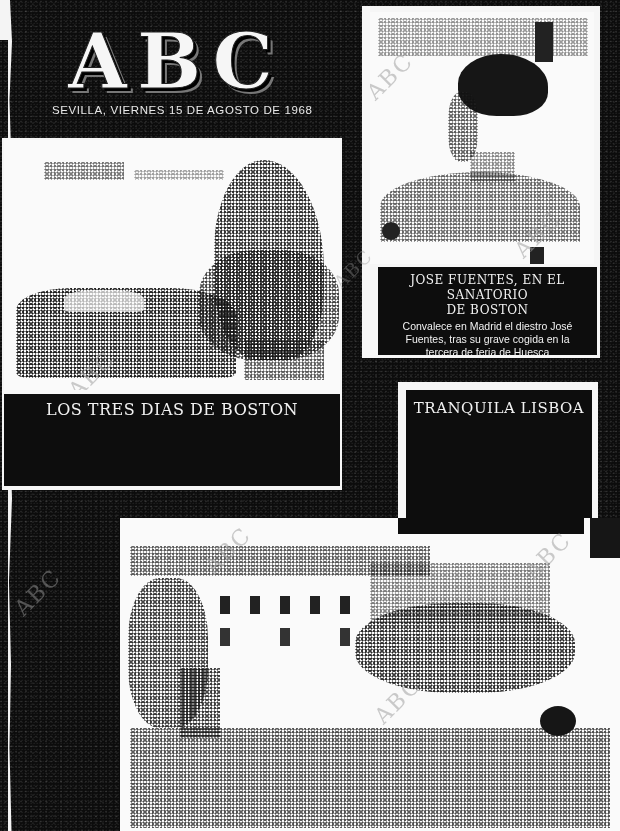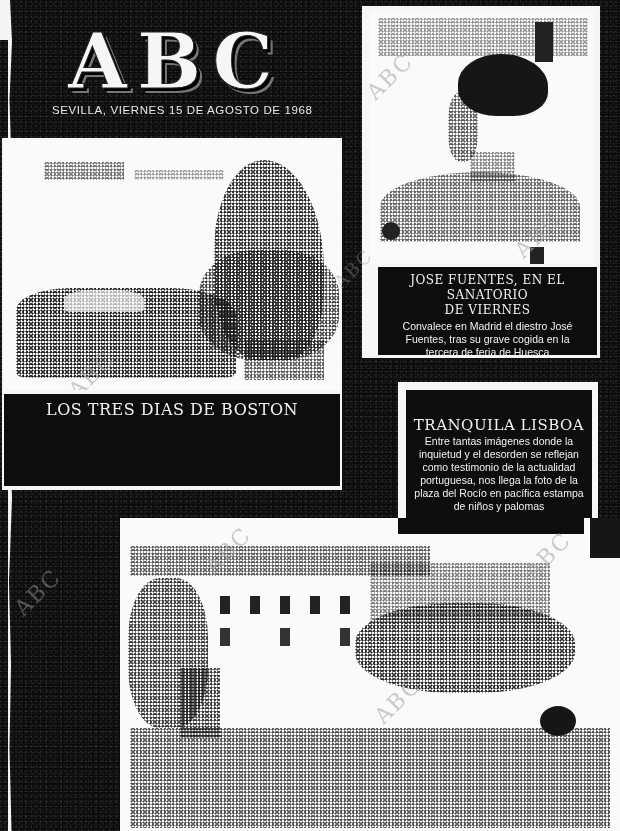--- a/index.html
+++ b/index.html
@@ -102,21 +102,21 @@
     <div class="grain" style="left:10px; top:160px; width:200px; height:70px; opacity:0.65; border-radius:50% 50% 0 0;"></div>
     <div style="position:absolute; left:12px; top:210px; width:18px; height:18px; background:#222; border-radius:50%;"></div>
     <div style="position:absolute; left:160px; top:235px; width:14px; height:17px; background:#222;"></div>
     <span class="watermark" style="left:-8px; top:52px;">ABC</span>
     <span class="watermark" style="left:140px; top:210px;">ABC</span>
   </div>
 
   <div class="caption" style="left:370px; top:267px; width:219px; height:88px; padding-top:6px;margin-left:8px;">
     <h2 style="font-size:12px; line-height:15px;">
       <span>JOSE FUENTES, EN EL SANATORIO</span><br>
-      <span>DE VIERNES</span>
+      <span>DE BOSTON</span>
     </h2>
     <p style="font-size:10.5px; padding:2px 10px 0;">Convalece en Madrid el diestro José Fuentes, tras su grave cogida en la tercera de feria de Huesca</p>
   </div>
 
   <div class="frame-white" style="left:2px; top:138px; width:340px; height:352px;"></div>
   <div class="photo" style="left:4px; top:140px; width:336px; height:250px;">
 
     <div class="grain" style="left:40px; top:22px; width:80px; height:18px; opacity:0.6;"></div>
     <div class="grain" style="left:130px; top:30px; width:90px; height:10px; opacity:0.4;"></div>
 
@@ -127,23 +127,22 @@
     <div style="position:absolute; left:60px; top:150px; width:80px; height:22px; background:#fafafa; opacity:0.7; border-radius:40% 40% 10% 10%;"></div>
     <div class="grain" style="left:240px; top:200px; width:80px; height:40px; opacity:0.7;"></div>
     <span class="watermark" style="left:60px; top:222px;">ABC</span>
   </div>
 
   <div class="caption" style="left:4px; top:394px; width:336px; height:92px; padding-top:6px;">
     <h2 style="font-size:16px; line-height:20px;">LOS TRES DIAS DE BOSTON</h2>
   </div>
 
   <div class="frame-white" style="left:398px; top:382px; width:200px; height:146px;"></div>
-  <div class="caption" style="left:406px; top:390px; width:186px; height:132px; padding-top:25px;">
+  <div class="caption" style="left:406px; top:390px; width:186px; height:132px; padding-top:8px;">
     <h2 style="font-size:15px; line-height:20px;">TRANQUILA LISBOA</h2>
-    <p style="font-size:10.5px; padding:0 6px; line-height:13px;">Entre tantas imágenes donde la inquietud y el desorden se reflejan como testimonio de la actualidad portuguesa, nos llega la foto de la plaza del Rocío en pacífica estampa de niños y palomas</p>
   </div>
 
   <div class="photo" style="left:120px; top:518px; width:500px; height:313px;">
 
     <div style="position:absolute; left:278px; top:0; width:186px; height:16px; background:#0d0d0d;"></div>
     <div style="position:absolute; left:470px; top:0; width:30px; height:40px; background:#161616;"></div>
 
     <div class="grain" style="left:10px; top:28px; width:300px; height:30px; opacity:0.7;"></div>
     <div class="grain" style="left:250px; top:45px; width:180px; height:60px; opacity:0.55;"></div>
 

